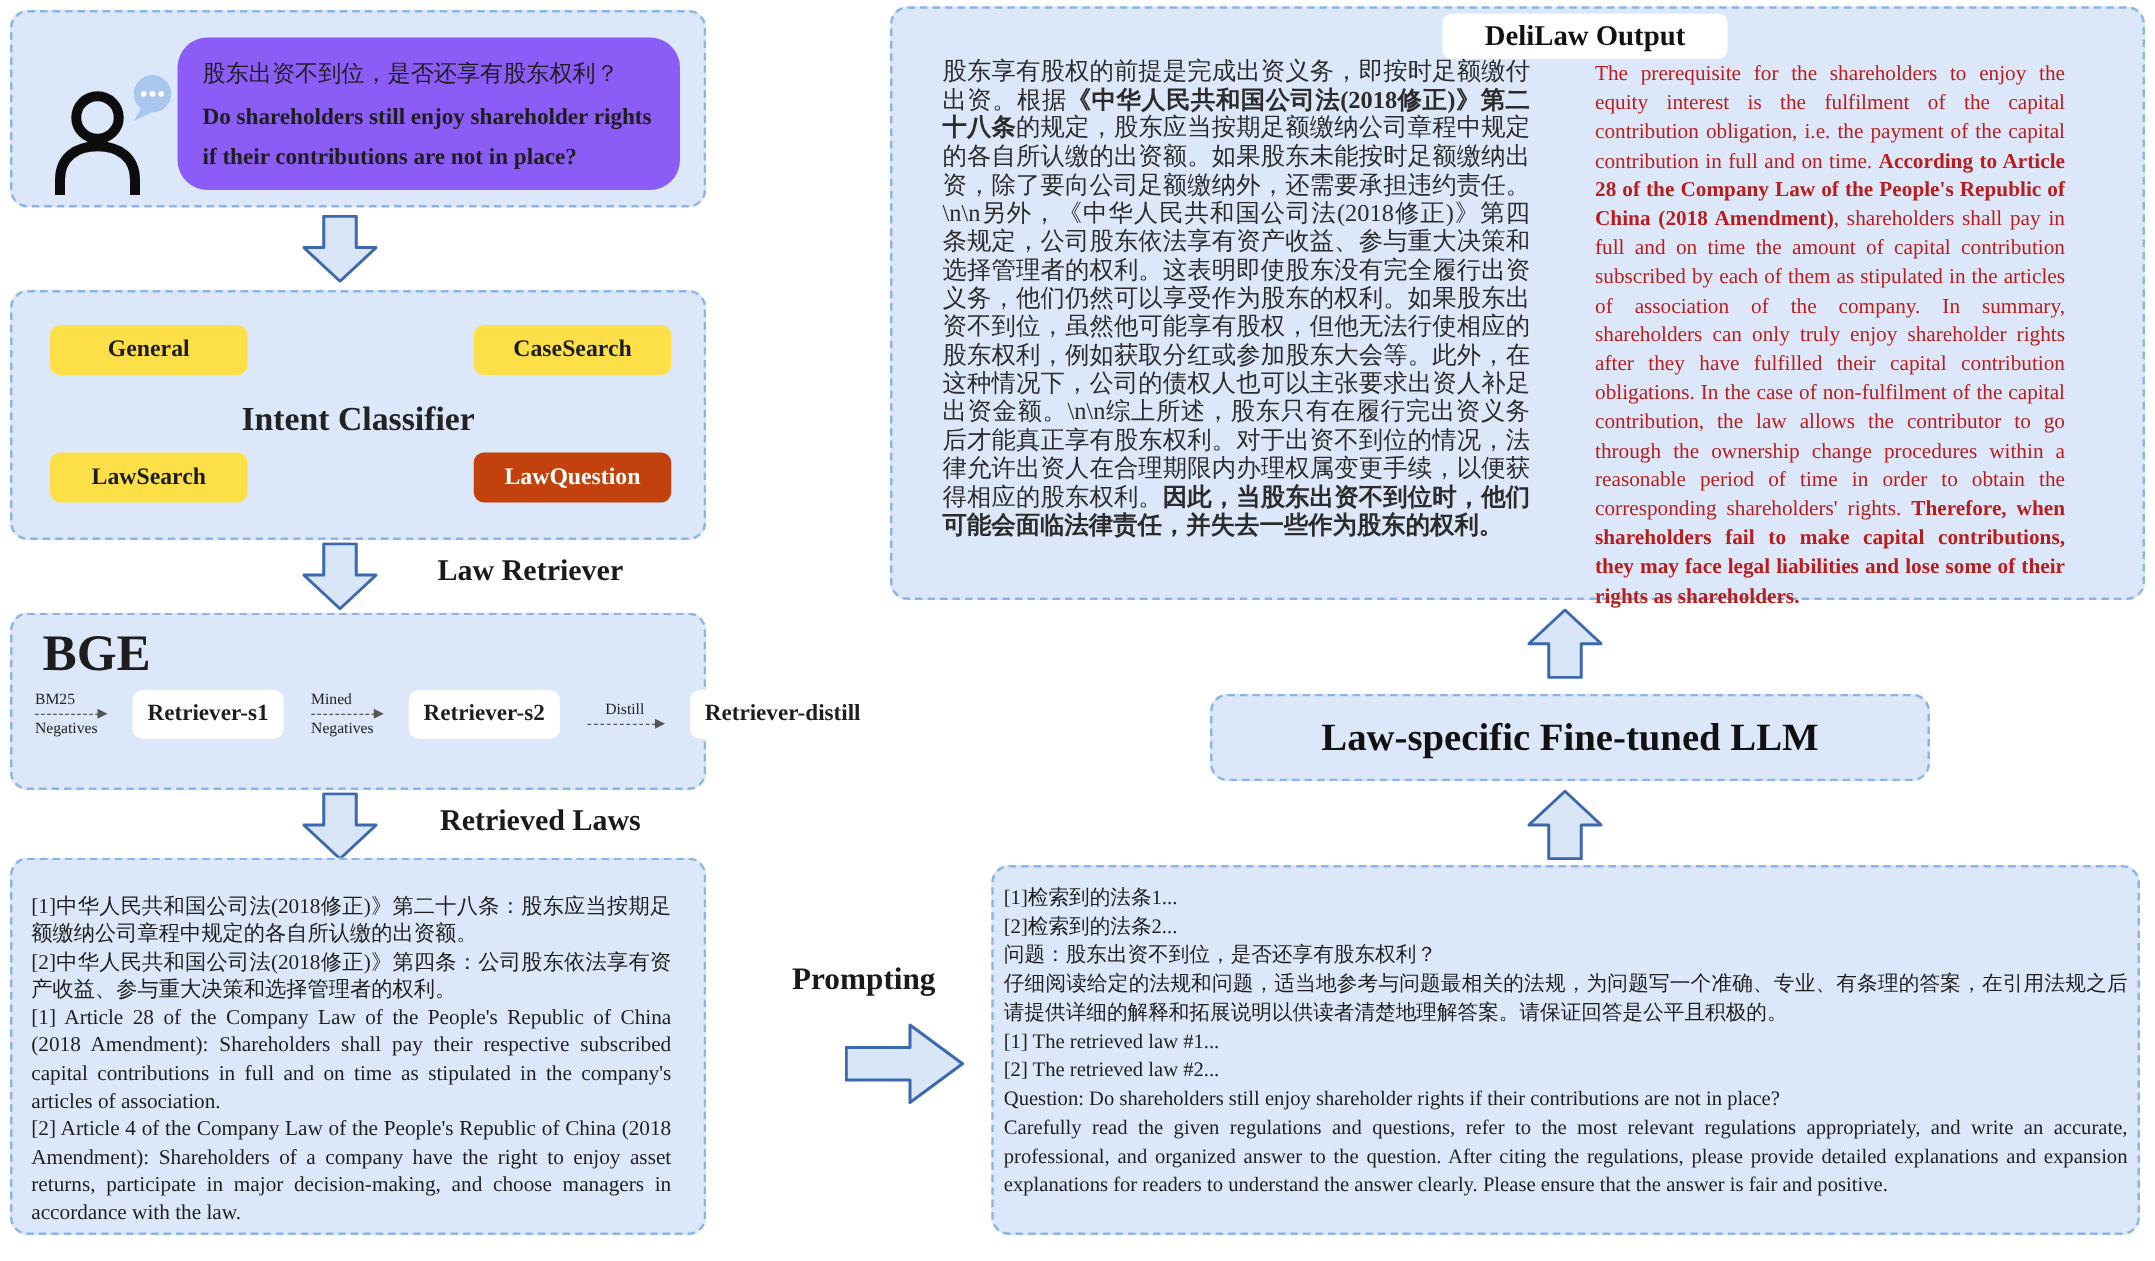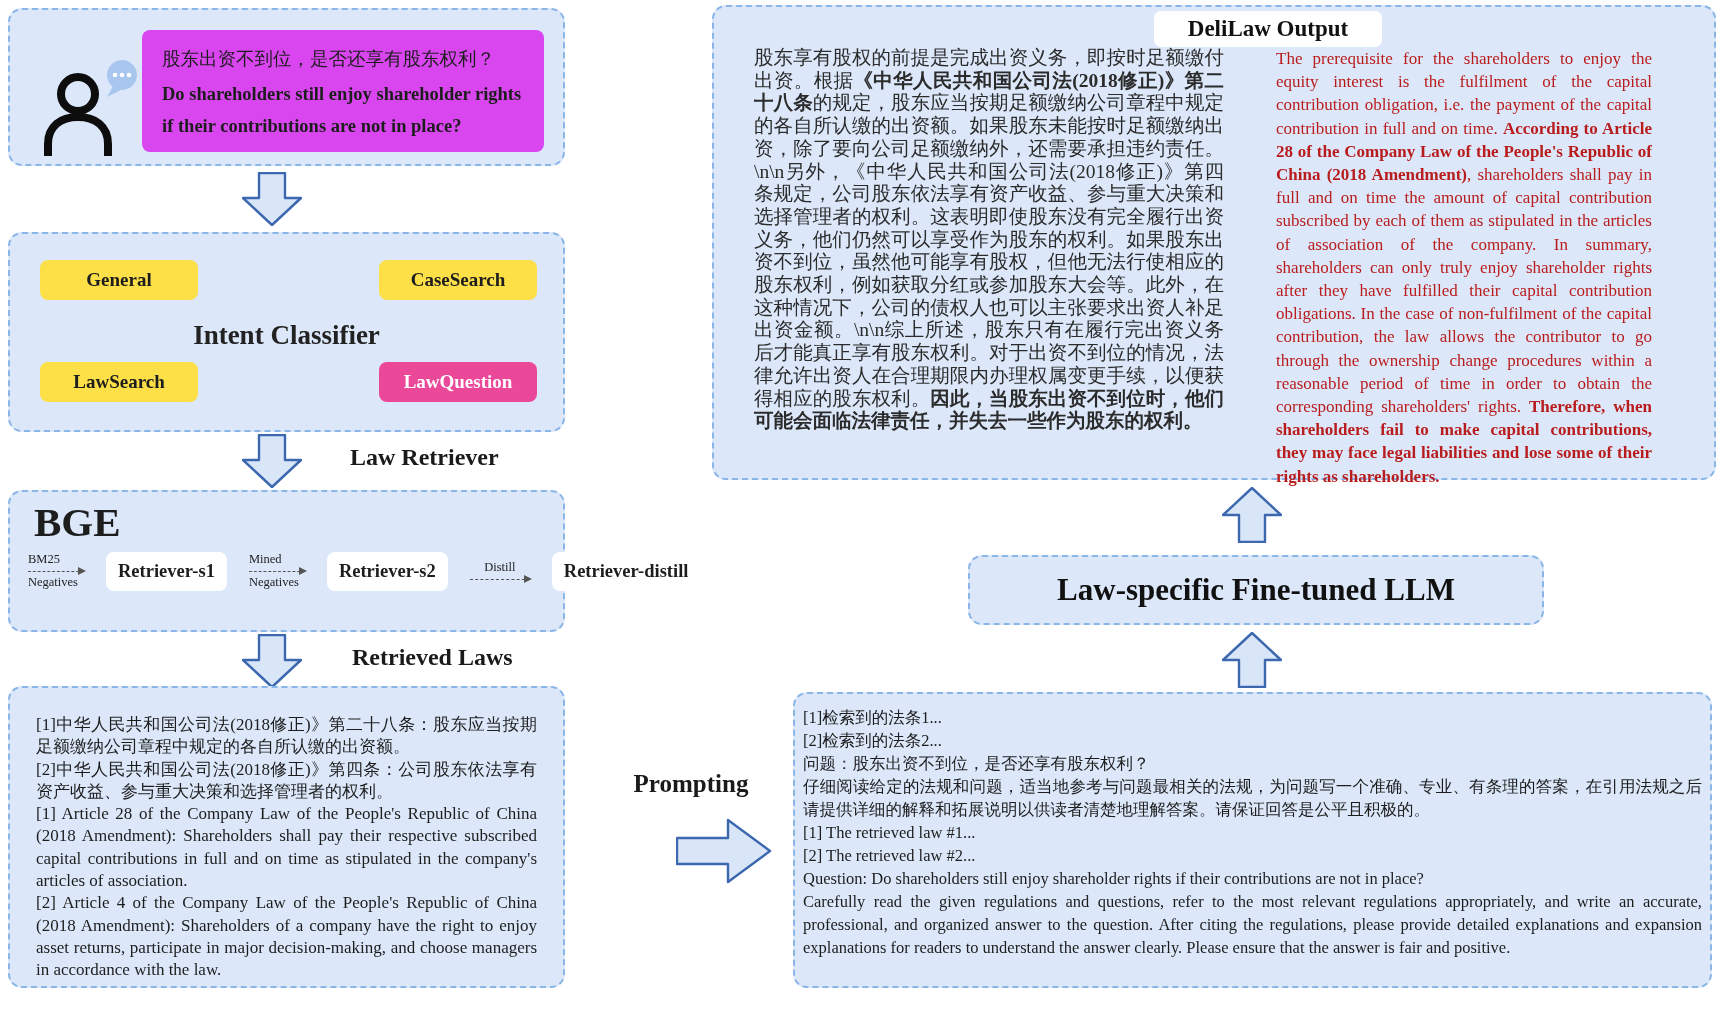--- a/index.html
+++ b/index.html
@@ -8,35 +8,35 @@
     font-family:"Liberation Serif","DejaVu Serif",serif;color:#1d1d1d;
   }
   .panel{
     position:absolute;background:#dce8fa;border:2.4px dashed #8ab5e8;border-radius:14px;
     box-sizing:border-box;
   }
   
   .query-panel{left:8px;top:8px;width:557px;height:158px;}
   .user-icon{position:absolute;left:24px;top:46px;}
   .bubble-box{
-    position:absolute;left:132px;top:20px;width:402px;height:122px;background:#d946ef;
-    border-radius:8px;padding:12px 20px;box-sizing:border-box;
+    position:absolute;left:132px;top:20px;width:402px;height:122px;background:#8b5cf6;
+    border-radius:24px;padding:12px 20px;box-sizing:border-box;
   }
   .bubble-box .zh{font-size:18.5px;margin:4px 0 8px 0;}
   .bubble-box .en{font-size:18.5px;font-weight:bold;margin:0;line-height:1.72;}
   
   .blk-arrow{position:absolute;}
   .blk-arrow svg{display:block;}
   
   .intent-panel{left:8px;top:232px;width:557px;height:200px;}
   .opt-btn{
     position:absolute;width:158px;height:40px;background:#fde047;border-radius:8px;
     display:flex;align-items:center;justify-content:center;font-weight:bold;font-size:19px;
   }
-  .opt-btn.selected{background:#ec4899;color:#ffffff;margin-left:44px;}
+  .opt-btn.selected{background:#c2410c;color:#ffffff;margin-left:44px;}
   .opt-general{left:30px;top:26px;}
   .opt-casesearch{right:26px;top:26px;}
   .opt-lawsearch{left:30px;bottom:28px;}
   .opt-lawquestion{right:26px;bottom:28px;}
   .intent-title{
     position:absolute;left:0;right:0;top:86px;text-align:center;
     font-size:27px;font-weight:bold;color:#222;
   }
   
   .flow-label{position:absolute;font-weight:bold;font-size:24px;color:#1a1a1a;}
@@ -52,21 +52,21 @@
   }
   .pipe-edge{display:flex;flex-direction:column;align-items:flex-start;flex:0 0 auto;}
   .pipe-edge .lbl{font-size:12.5px;color:#222;line-height:1.25;}
   .dash-arrow{position:relative;height:0;border-top:1.6px dashed #555;margin:3px 0;}
   .dash-arrow::after{
     content:'';position:absolute;right:-2px;top:-5px;
     border-left:8px solid #555;border-top:4px solid transparent;border-bottom:4px solid transparent;
   }
   .w56{width:56px;}.w60{width:60px;}
   
-  .laws-panel{left:8px;top:686px;width:557px;height:302px;padding:26px 26px 10px 26px;}
+  .laws-panel{left:8px;top:686px;width:557px;height:302px;padding:26px 26px 10px 15px;}
   .laws-panel p{margin:0;font-size:17px;line-height:22.3px;text-align:justify;}
   
   .prompting-label{left:616px;top:770px;width:150px;text-align:center;font-size:25px;}
   
   .prompt-panel{left:793px;top:692px;width:919px;height:296px;padding:12px 8px;}
   .prompt-panel .pline{font-size:16.5px;line-height:23px;text-align:justify;}
   
   .llm-panel{
     left:968px;top:555px;width:576px;height:70px;display:flex;align-items:center;justify-content:center;
   }

